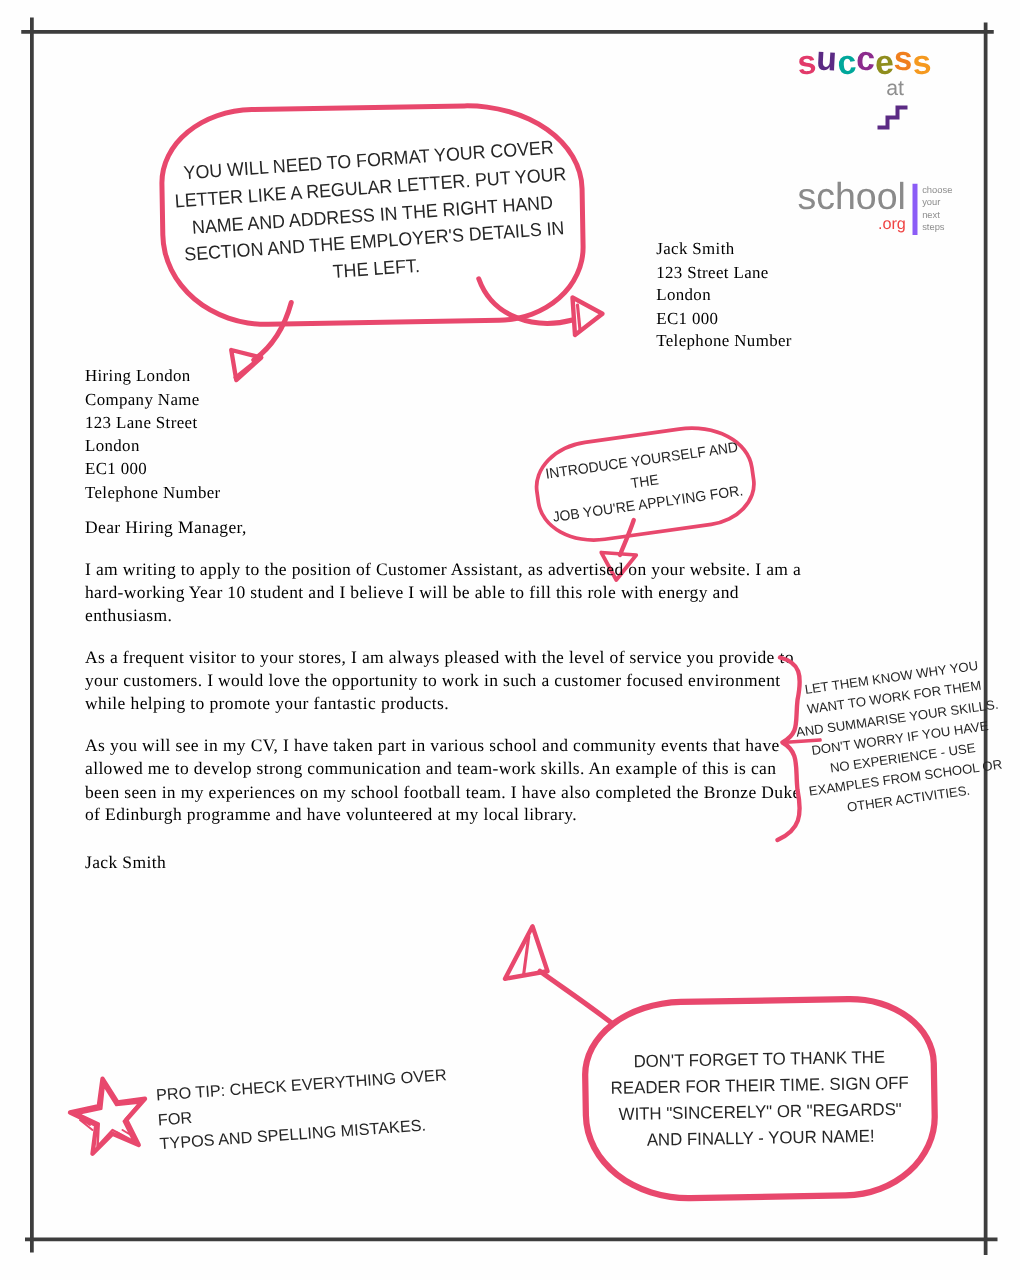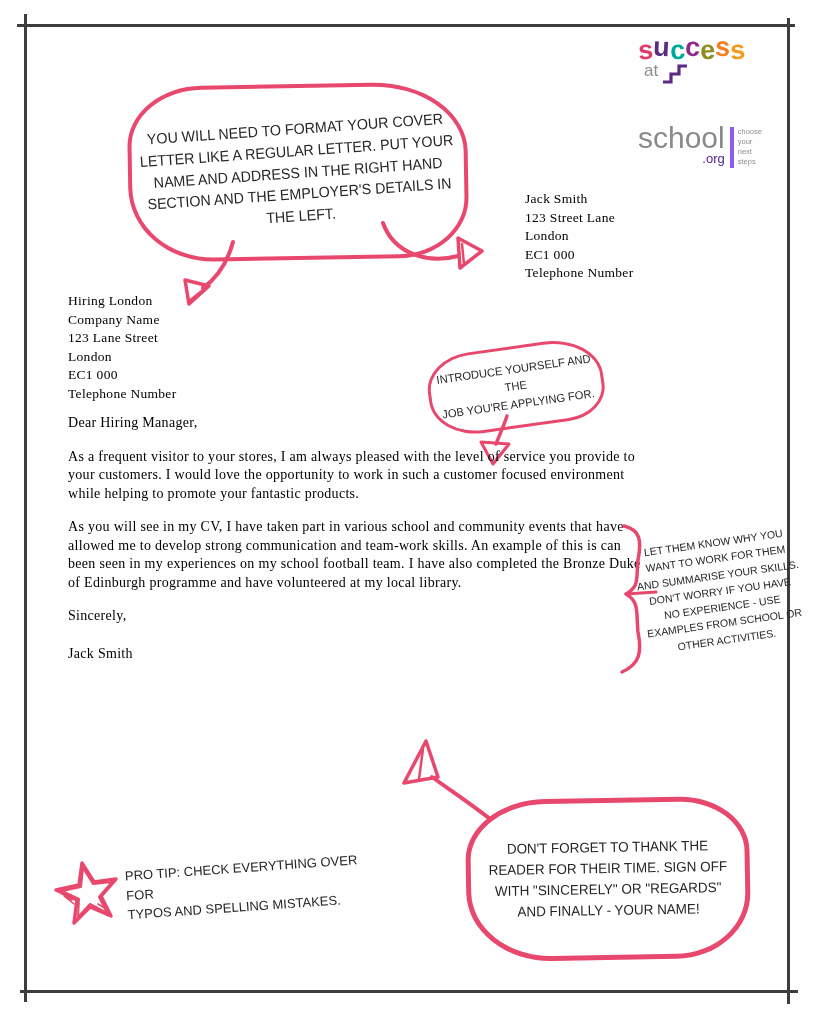--- a/index.html
+++ b/index.html
@@ -11,26 +11,26 @@
   .bline.left{left:24px;top:14px;width:3px;height:988px;}
   .bline.right{left:787px;top:18px;width:3px;height:986px;}
   .bline.bottom{left:20px;top:990px;width:778px;height:3px;}
 
   
   .logo{position:absolute;right:28px;top:36px;width:150px;}
   .logo-success{font-weight:bold;font-size:27px;letter-spacing:0;line-height:1;white-space:nowrap;}
   .logo-success span{display:inline-block;}
   .logo-success span:nth-child(odd){transform:rotate(-4deg) translateY(1px);}
   .logo-success span:nth-child(even){transform:rotate(3deg) translateY(-2px);}
-  .logo-mid{display:flex;align-items:flex-start;margin-top:-2px;}
+  .logo-mid{display:flex;align-items:center;margin-top:-2px;flex-direction:column;}
   .logo-at{color:#8e8e8e;font-size:17px;margin-left:6px;}
   .logo-stairs{margin-left:2px;}
   .logo-row{display:flex;align-items:flex-start;margin-top:40px;}
   .logo-school{color:#8a8a8a;font-size:30px;line-height:.85;letter-spacing:0;}
-  .logo-org{color:#4c1d95;font-size:13px;text-align:right;margin-top:0;}
+  .logo-org{color:#ef4444;font-size:13px;text-align:right;margin-top:0;}
   .logo-tagline{border-left:4px solid #8b5cf6;margin-left:5px;padding-left:4px;
                 font-size:7.5px;line-height:1.35;color:#8e8e8e;margin-top:2px;}
 
   
   .bubble{position:absolute;border-style:solid;border-color:#e8486d;background:#fff;
           display:flex;align-items:center;justify-content:center;text-align:center;}
   .hand{font-family:"Liberation Sans",sans-serif;color:#262626;font-weight:400;}
   .top-bubble{left:128px;top:84px;width:332px;height:168px;border-width:4px;
               border-radius:75px 95px 70px 85px / 60px 70px 60px 75px;transform:rotate(-1deg);}
   .top-bubble .txt{font-size:15px;line-height:1.45;transform:rotate(-3deg) scaleX(.95);width:108%;}
@@ -139,23 +139,23 @@
     </div>
   </div>
 
   <svg style="left:465px;top:414px;" width="60" height="55" viewBox="0 0 60 55">
     <path class="pink-stroke" stroke-width="3.5" d="M42,2 C38,14 34,22 31,30"></path>
     <polygon class="pink-stroke" stroke-width="3" points="16,28 44,30 28,50"></polygon>
   </svg>
 
   <div class="letter-body serif">
     <p>Dear Hiring Manager,</p>
+    <p>I am writing to apply to the position of Customer Assistant, as advertised on your website. I am a hard-working Year 10 student and I believe I will be able to fill this role with energy and enthusiasm.</p>
     <p>As a frequent visitor to your stores, I am always pleased with the level of service you provide to your customers. I would love the opportunity to work in such a customer focused environment while helping to promote your fantastic products.</p>
     <p>As you will see in my CV, I have taken part in various school and community events that have allowed me to develop strong communication and team-work skills. An example of this is can been seen in my experiences on my school football team. I have also completed the Bronze Duke of Edinburgh programme and have volunteered at my local library.</p>
-    <p>Sincerely,</p>
     <p class="sig">Jack Smith</p>
   </div>
 
   <svg style="left:610px;top:522px;" width="56" height="154" viewBox="0 0 56 154">
     <path class="pink-stroke" stroke-width="3.5" d="M14,4 C30,8 32,18 28,38 C26,56 30,64 16,72 C30,80 26,92 28,110 C32,130 30,142 12,150"></path>
     <path class="pink-stroke" stroke-width="3" d="M16,72 L46,70"></path>
   </svg>
 
   <div class="skills-note hand">
     <div>LET THEM KNOW WHY YOU</div>

